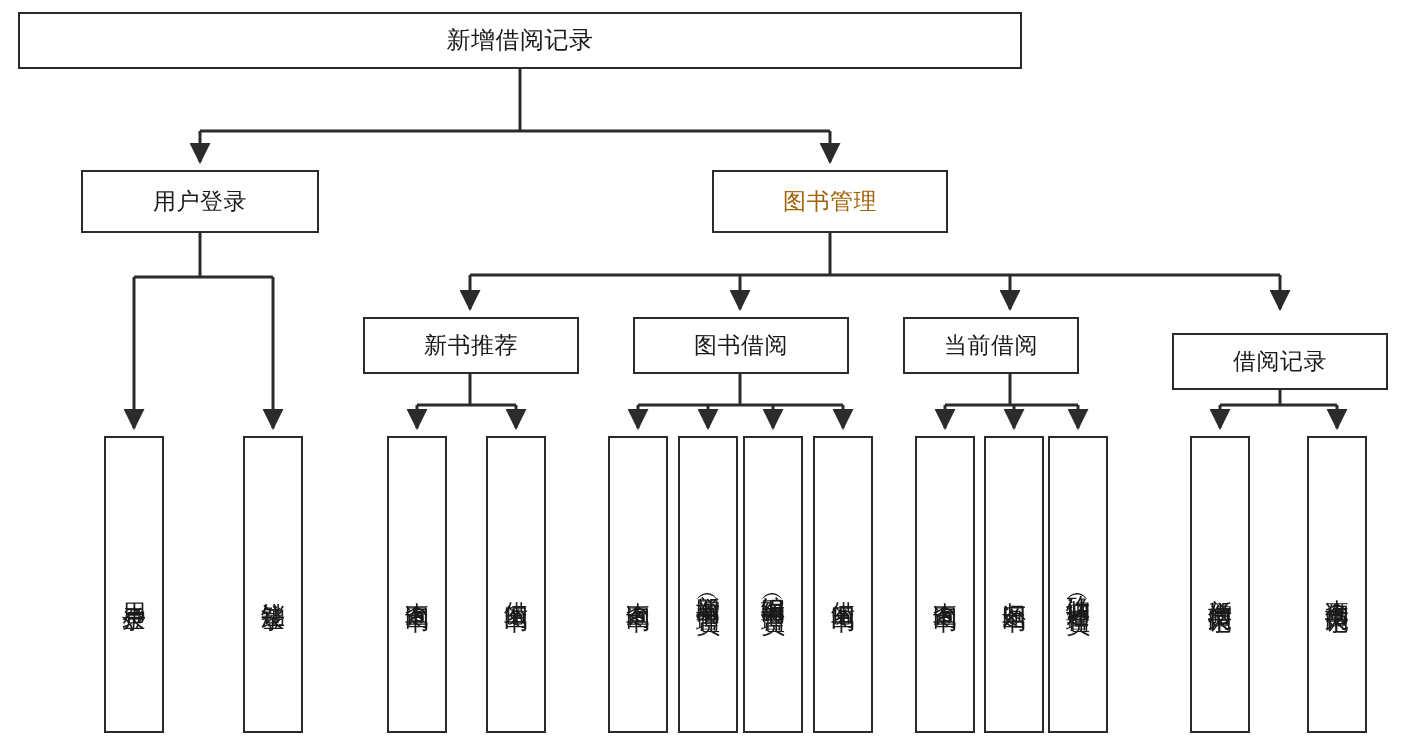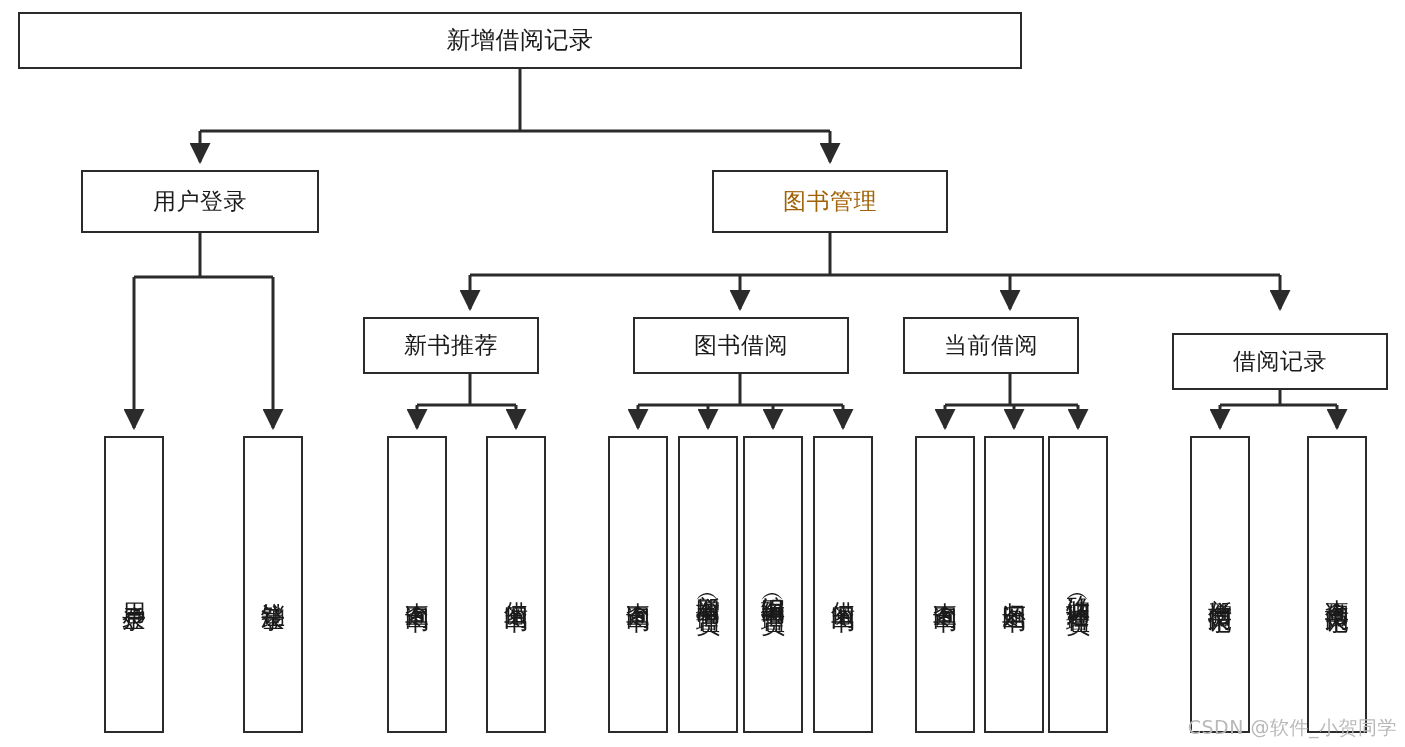--- a/index.html
+++ b/index.html
@@ -128,21 +128,21 @@
   <div id="nodes-layer">
       <div class="node horiz root" style="left: 18px; top: 12px; width: 1004px; height: 57px; border-color: rgb(43, 43, 43); background: rgb(255, 255, 255); color: rgb(26, 26, 26);">
         <span class="label">新增借阅记录</span>
       </div>
       <div class="node horiz" style="left: 81px; top: 170px; width: 238px; height: 63px; border-color: rgb(43, 43, 43); background: rgb(255, 255, 255); color: rgb(26, 26, 26);">
         <span class="label">用户登录</span>
       </div>
       <div class="node horiz" style="left: 712px; top: 170px; width: 236px; height: 63px; border-color: rgb(43, 43, 43); background: rgb(255, 255, 255); color: #a16207;">
         <span class="label">图书管理</span>
       </div>
-      <div class="node horiz" style="left: 363px; top: 317px; width: 176px; height: 57px; border-color: rgb(43, 43, 43); background: rgb(255, 255, 255); color: rgb(26, 26, 26);">
+      <div class="node horiz" style="left: 363px; top: 317px; width: 216px; height: 57px; border-color: rgb(43, 43, 43); background: rgb(255, 255, 255); color: rgb(26, 26, 26);">
         <span class="label">新书推荐</span>
       </div>
       <div class="node horiz" style="left: 633px; top: 317px; width: 216px; height: 57px; border-color: rgb(43, 43, 43); background: rgb(255, 255, 255); color: rgb(26, 26, 26);">
         <span class="label">图书借阅</span>
       </div>
       <div class="node horiz" style="left: 903px; top: 317px; width: 176px; height: 57px; border-color: rgb(43, 43, 43); background: rgb(255, 255, 255); color: rgb(26, 26, 26);">
         <span class="label">当前借阅</span>
       </div>
       <div class="node horiz" style="left: 1172px; top: 317px; width: 216px; height: 57px; border-color: rgb(43, 43, 43); background: rgb(255, 255, 255); color: rgb(26, 26, 26); margin-top: 16px;">
         <span class="label">借阅记录</span>
@@ -181,14 +181,13 @@
         <span class="label">确认归还（管理员）</span>
       </div>
       <div class="node vert" style="left: 1190px; top: 436px; width: 60px; height: 297px; border-color: rgb(43, 43, 43); background: rgb(255, 255, 255); color: rgb(26, 26, 26);">
         <span class="label">新增借阅记录</span>
       </div>
       <div class="node vert" style="left: 1307px; top: 436px; width: 60px; height: 297px; border-color: rgb(43, 43, 43); background: rgb(255, 255, 255); color: rgb(26, 26, 26);">
         <span class="label">查询借阅记录</span>
       </div>
     </div>
 
-  <div id="watermark">CSDN @软件_小贺同学</div>
 </div>
 
 </body></html>

